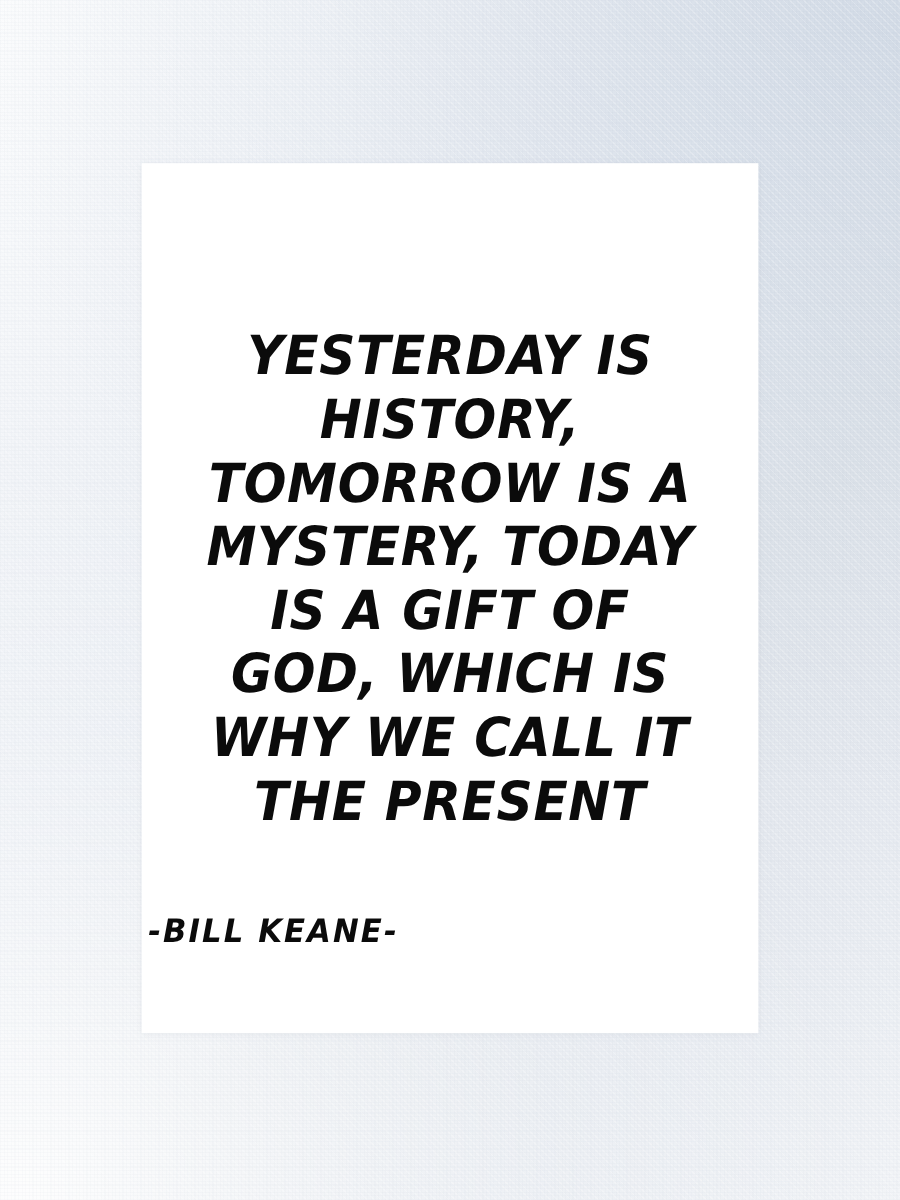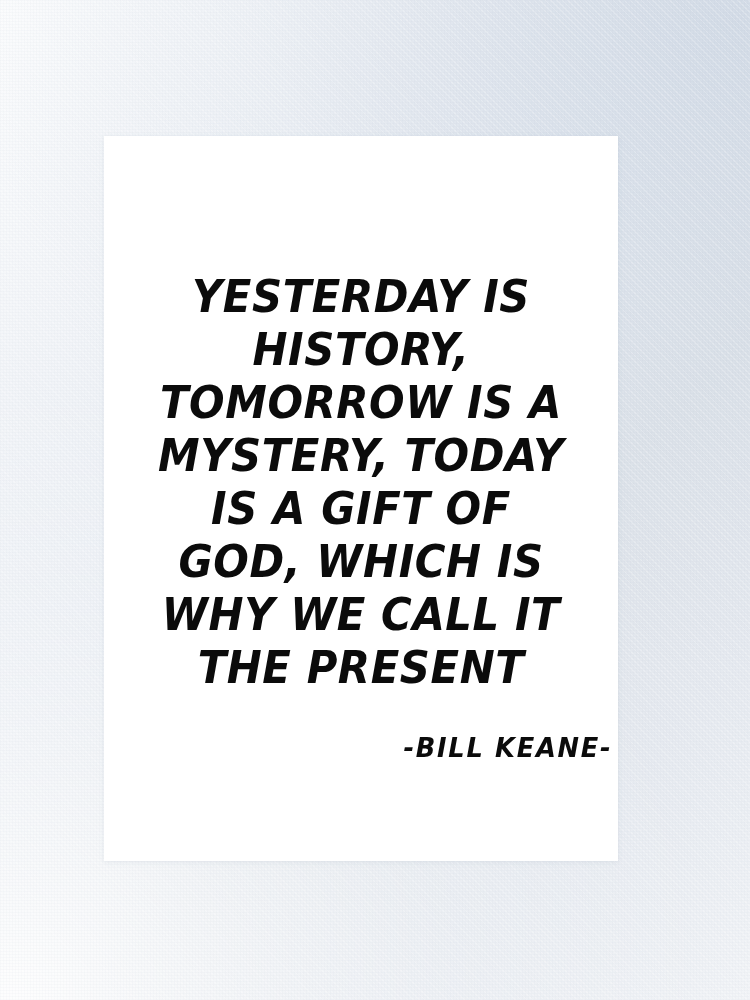--- a/index.html
+++ b/index.html
@@ -47,21 +47,21 @@
     background-image:
       repeating-linear-gradient(0deg,   rgba(148,163,184,0.10) 0px, rgba(148,163,184,0.10) 1px, rgba(255,255,255,0) 1px, rgba(255,255,255,0) 3px),
       repeating-linear-gradient(90deg,  rgba(148,163,184,0.09) 0px, rgba(148,163,184,0.09) 1px, rgba(255,255,255,0) 1px, rgba(255,255,255,0) 3px),
       repeating-linear-gradient(45deg,  rgba(255,255,255,0.55) 0px, rgba(255,255,255,0.55) 1px, rgba(255,255,255,0) 1px, rgba(255,255,255,0) 4px);
     pointer-events: none;
   }
 
   
   #poster {
     position: absolute;
-    left: 104px;
+    left: 118px;
     top: 136px;
     width: 514px;
     height: 725px;
     background: #ffffff;
     box-shadow: 0 1px 5px rgba(100,116,139,0.10);
     display: flex;
     flex-direction: column;
     align-items: center;
     justify-content: flex-start;
     overflow: hidden;
@@ -85,22 +85,22 @@
     line-height: 53px;
     letter-spacing: 0.6px;
     white-space: nowrap;
     transform: scaleX(0.93);
     transform-origin: center center;
     -webkit-font-smoothing: antialiased;
   }
 
   #attribution-block {
     width: 100%;
-    text-align: right;
-    margin-top: 38px;
+    text-align: left;
+    margin-top: 67px;
   }
   #attribution {
     display: inline-block;
     color: #0b0b0b;
     font-family: "DejaVu Sans", sans-serif;
     font-weight: bold;
     font-style: italic;
     font-size: 27px;
     line-height: 32px;
     letter-spacing: 1.8px;

